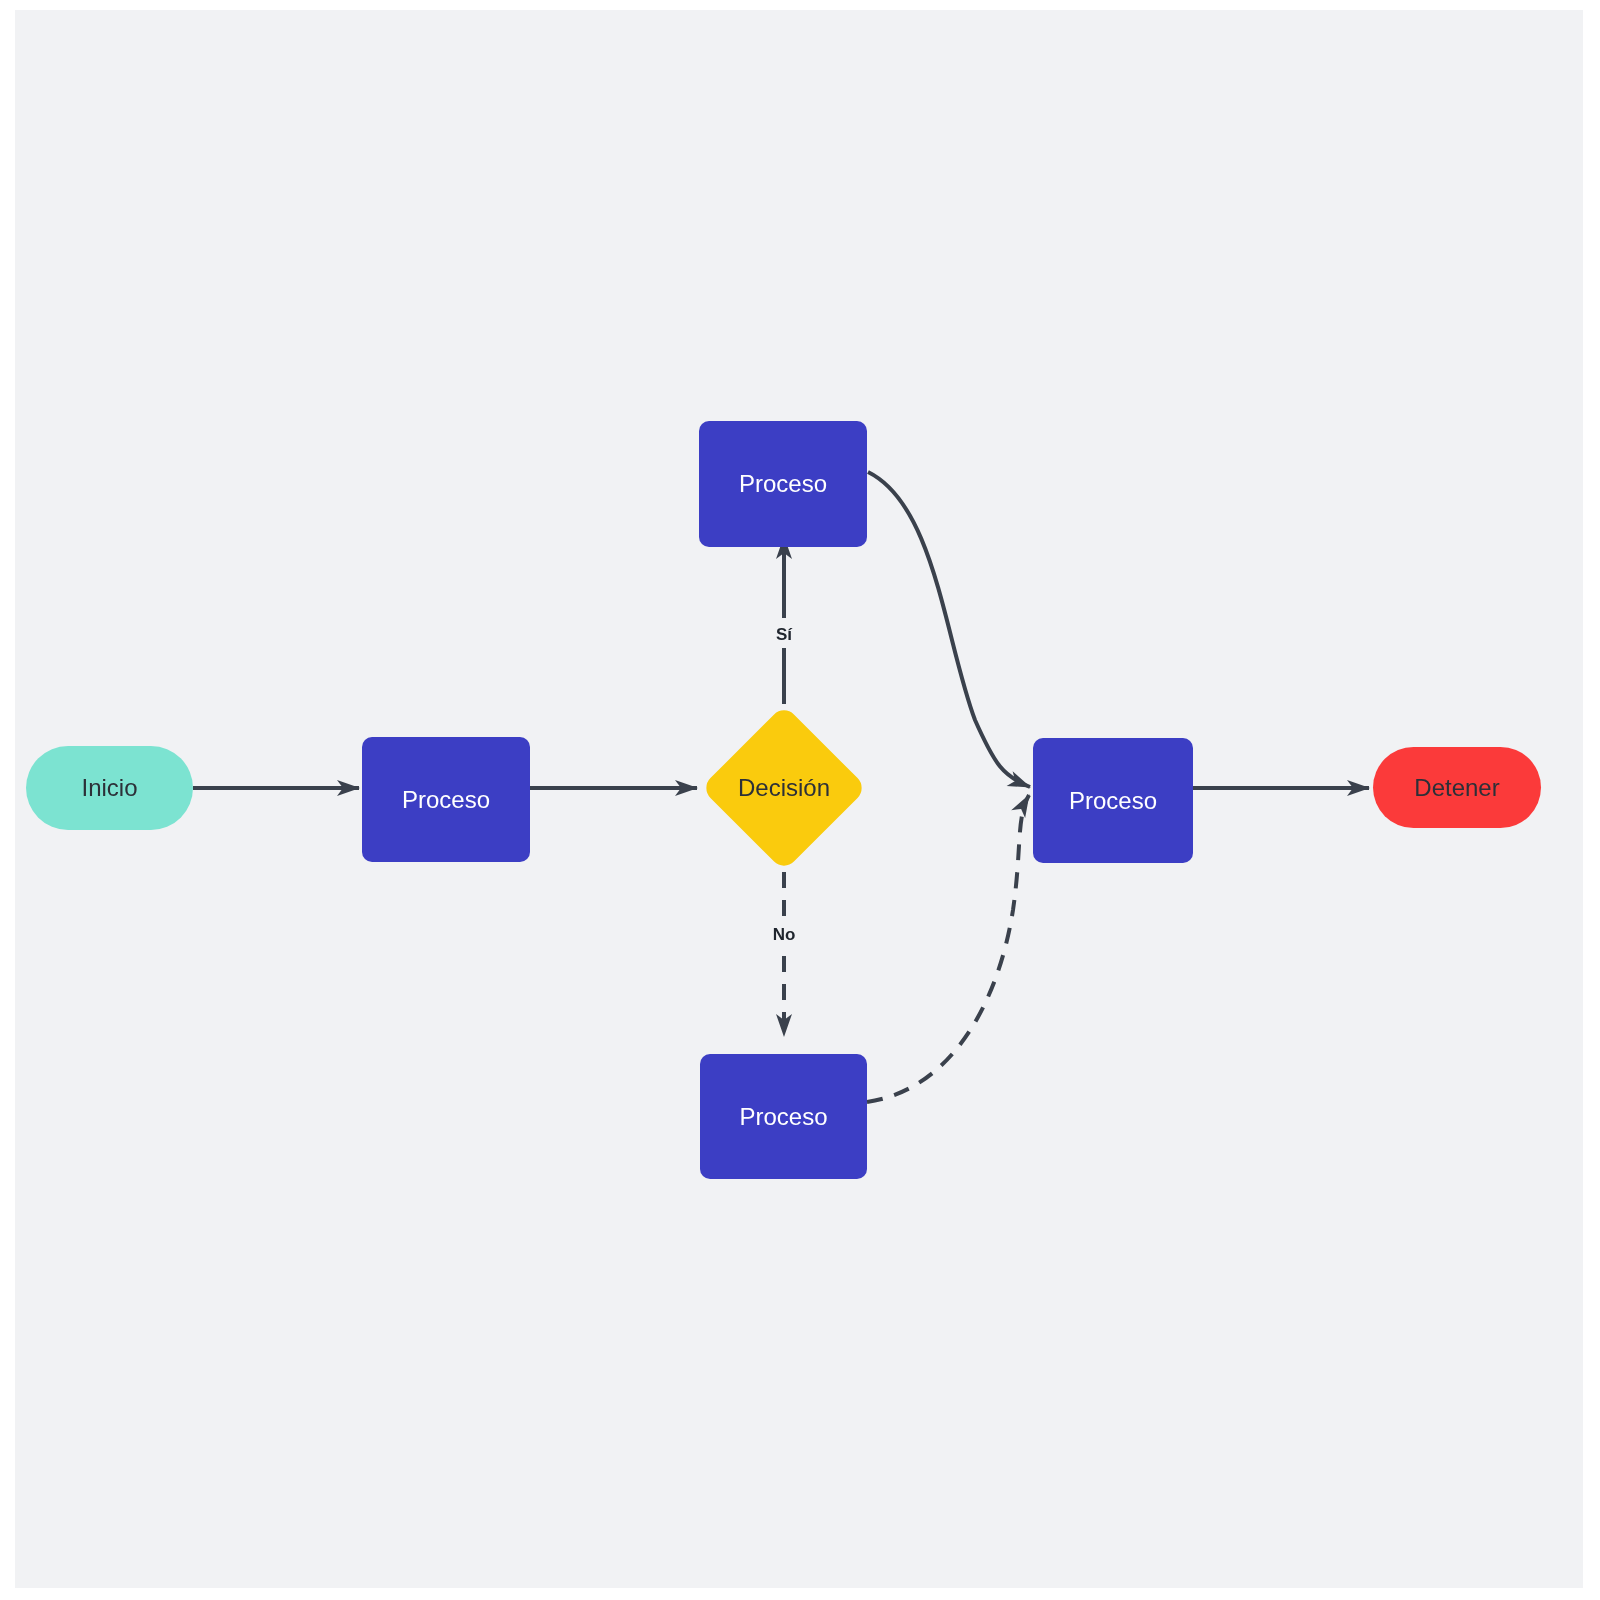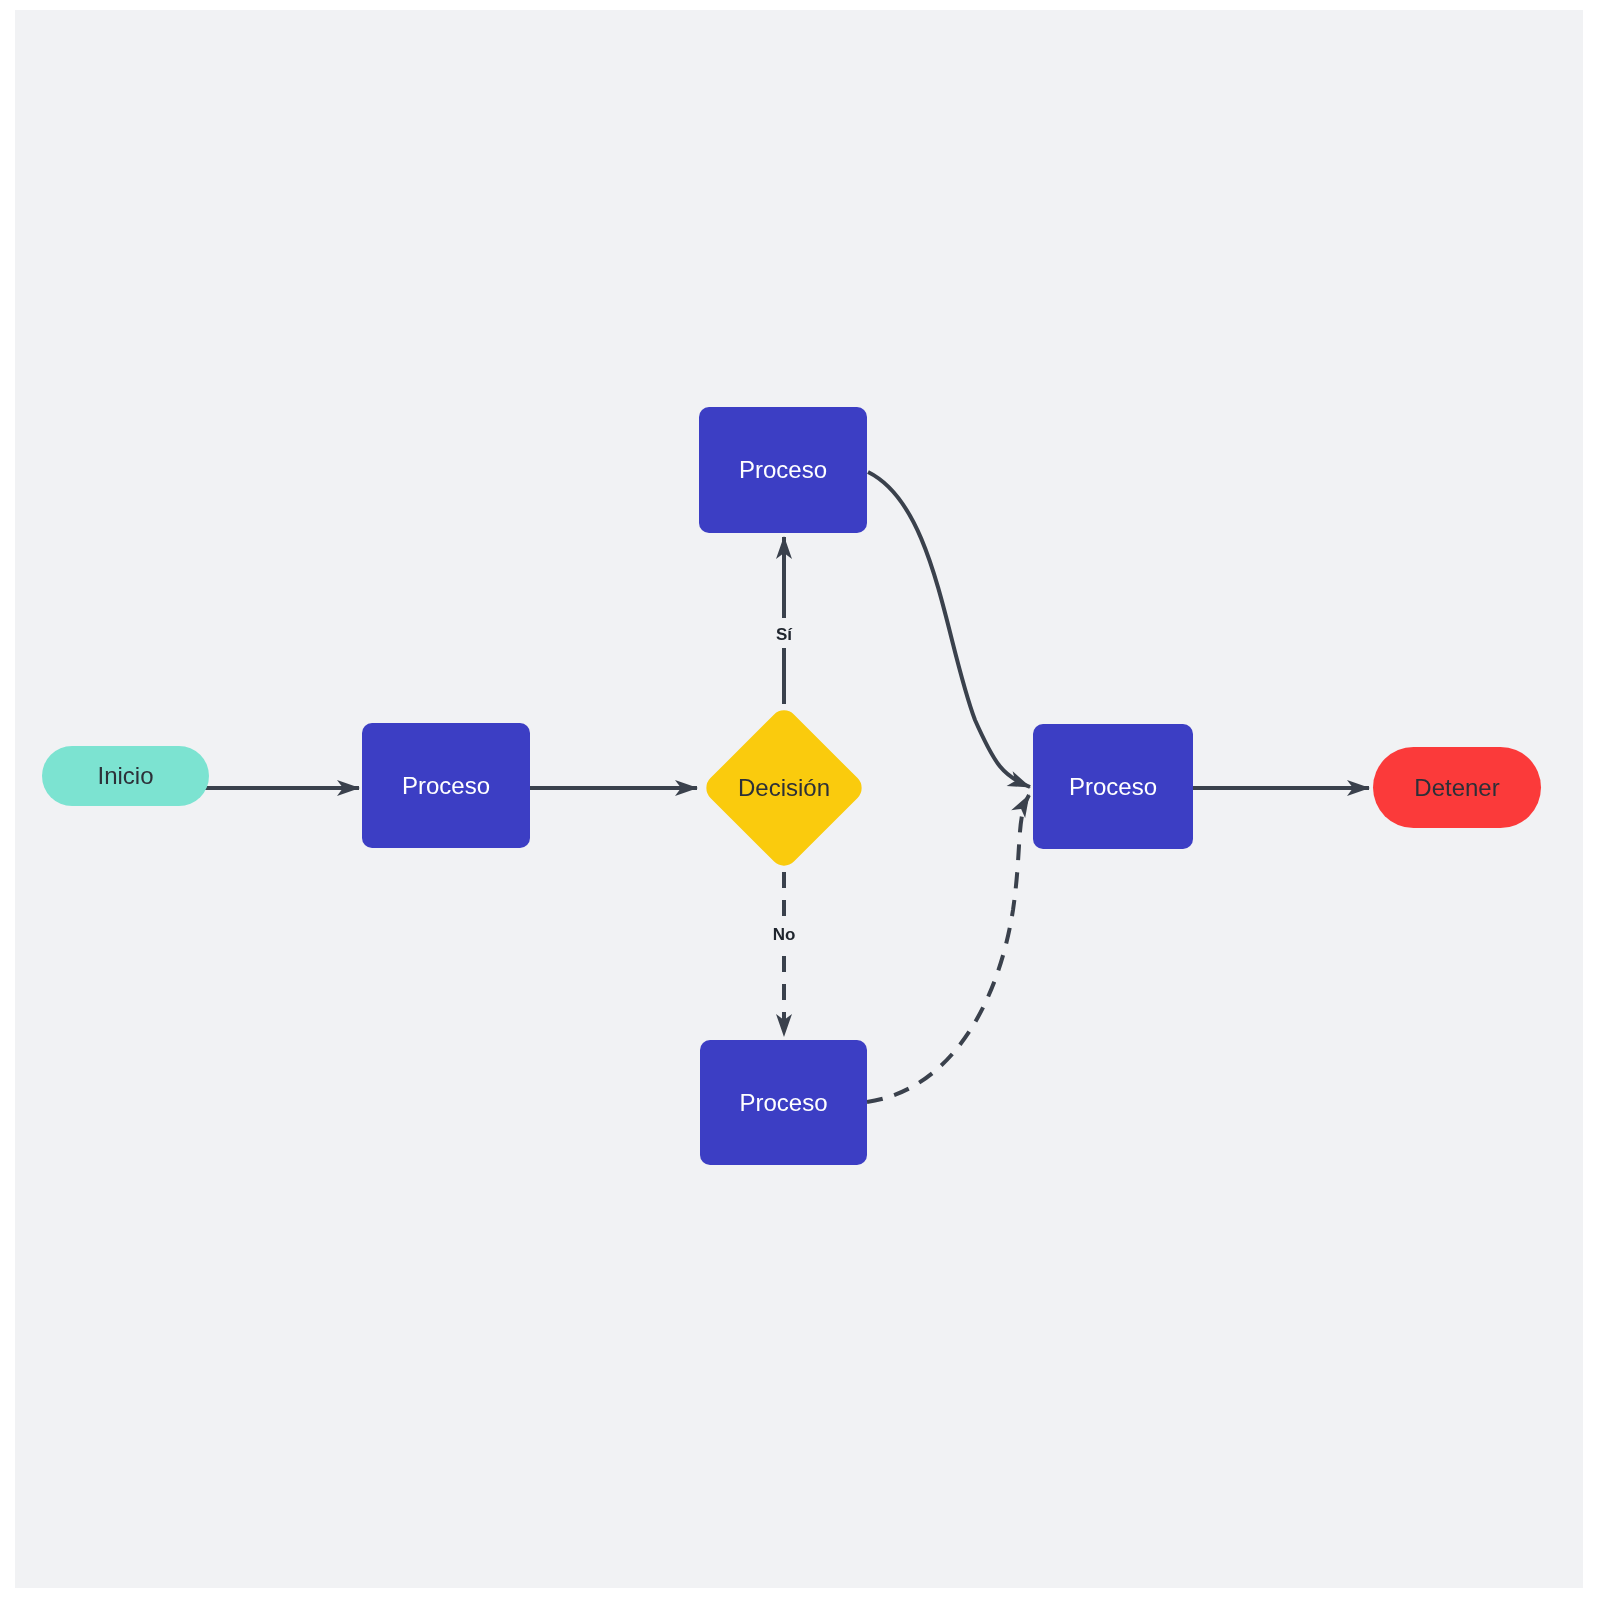--- a/index.html
+++ b/index.html
@@ -11,28 +11,28 @@
     position:absolute;left:15px;top:10px;width:1568px;height:1578px;
     background:#f1f2f4;
   }
   svg.edges-layer{position:absolute;left:0;top:0;width:1600px;height:1600px;}
   .node{
     position:absolute;display:flex;align-items:center;justify-content:center;
     font-size:24px;color:#2c3038;box-sizing:border-box;
   }
   .node .lbl{white-space:nowrap;}
   .terminator-start{
-    left:42px;top:746px;width:167px;height:60px;
+    left:26px;top:746px;width:167px;height:84px;
     background:#7ce3d1;border-radius:42px;
   }
   .terminator-stop{
     left:1373px;top:747px;width:168px;height:81px;
     background:#fb3a3a;border-radius:41px;align-items:center;
   }
-  .process{background:#3c3ec4;color:#ffffff;border-radius:10px;}
+  .process{background:#3c3ec4;color:#ffffff;border-radius:10px;margin-top:14px;}
   .process-1{left:362px;top:723px;width:168px;height:125px;}
   .process-yes{left:699px;top:407px;width:168px;height:126px;}
   .process-no{left:700px;top:1040px;width:167px;height:125px;}
   .process-merge{left:1033px;top:724px;width:160px;height:125px;}
   .decision{
     left:725px;top:729px;width:118px;height:118px;
     background:#facb0d;border-radius:14px;
     transform:rotate(45deg);
   }
   .decision .lbl{transform:rotate(-45deg);color:#2c3038;}

